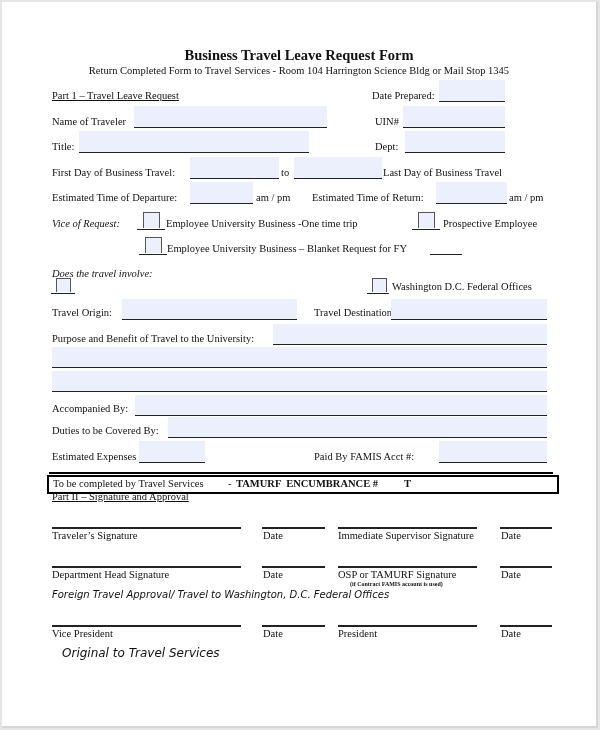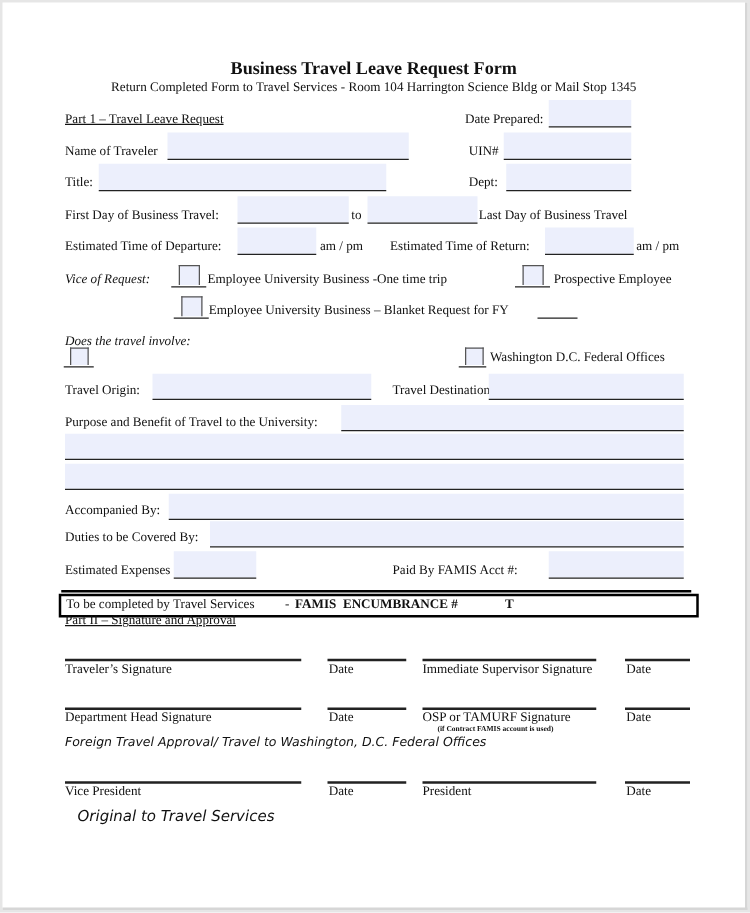--- a/index.html
+++ b/index.html
@@ -111,21 +111,21 @@
   <div class="field" style="left:137px;top:439px;width:66px;height:21px;"></div>
   <div class="line" style="left:137px;top:460px;width:66px;"></div>
   <div class="abs t" style="left:312px;top:449px;">Paid By FAMIS Acct #:</div>
   <div class="field" style="left:437px;top:439px;width:108px;height:21px;"></div>
   <div class="line" style="left:437px;top:460px;width:108px;"></div>
 
   <div class="line" style="left:47px;top:470px;width:504px;border-top:2px solid #000;"></div>
   <div class="box">
     <span class="abs t" style="left:4px;top:1px;">To be completed by Travel Services</span>
     <span class="abs t" style="left:179px;top:1px;">-</span>
-    <span class="abs t" style="left:187px;top:1px;font-weight:bold;white-space:pre;">FAMIS  ENCUMBRANCE #</span>
+    <span class="abs t" style="left:187px;top:1px;font-weight:bold;white-space:pre;">TAMURF  ENCUMBRANCE #</span>
     <span class="abs t" style="left:355px;top:1px;font-weight:bold;">T</span>
   </div>
 
   <div class="abs t u" style="left:50px;top:489px;">Part II – Signature and Approval</div>
 
   <div class="sigline" style="left:50px;top:525px;width:189px;"></div>
   <div class="sigline" style="left:260px;top:525px;width:63px;"></div>
   <div class="sigline" style="left:336px;top:525px;width:139px;"></div>
   <div class="sigline" style="left:498px;top:525px;width:52px;"></div>
   <div class="abs t" style="left:50px;top:528px;">Traveler’s Signature</div>

